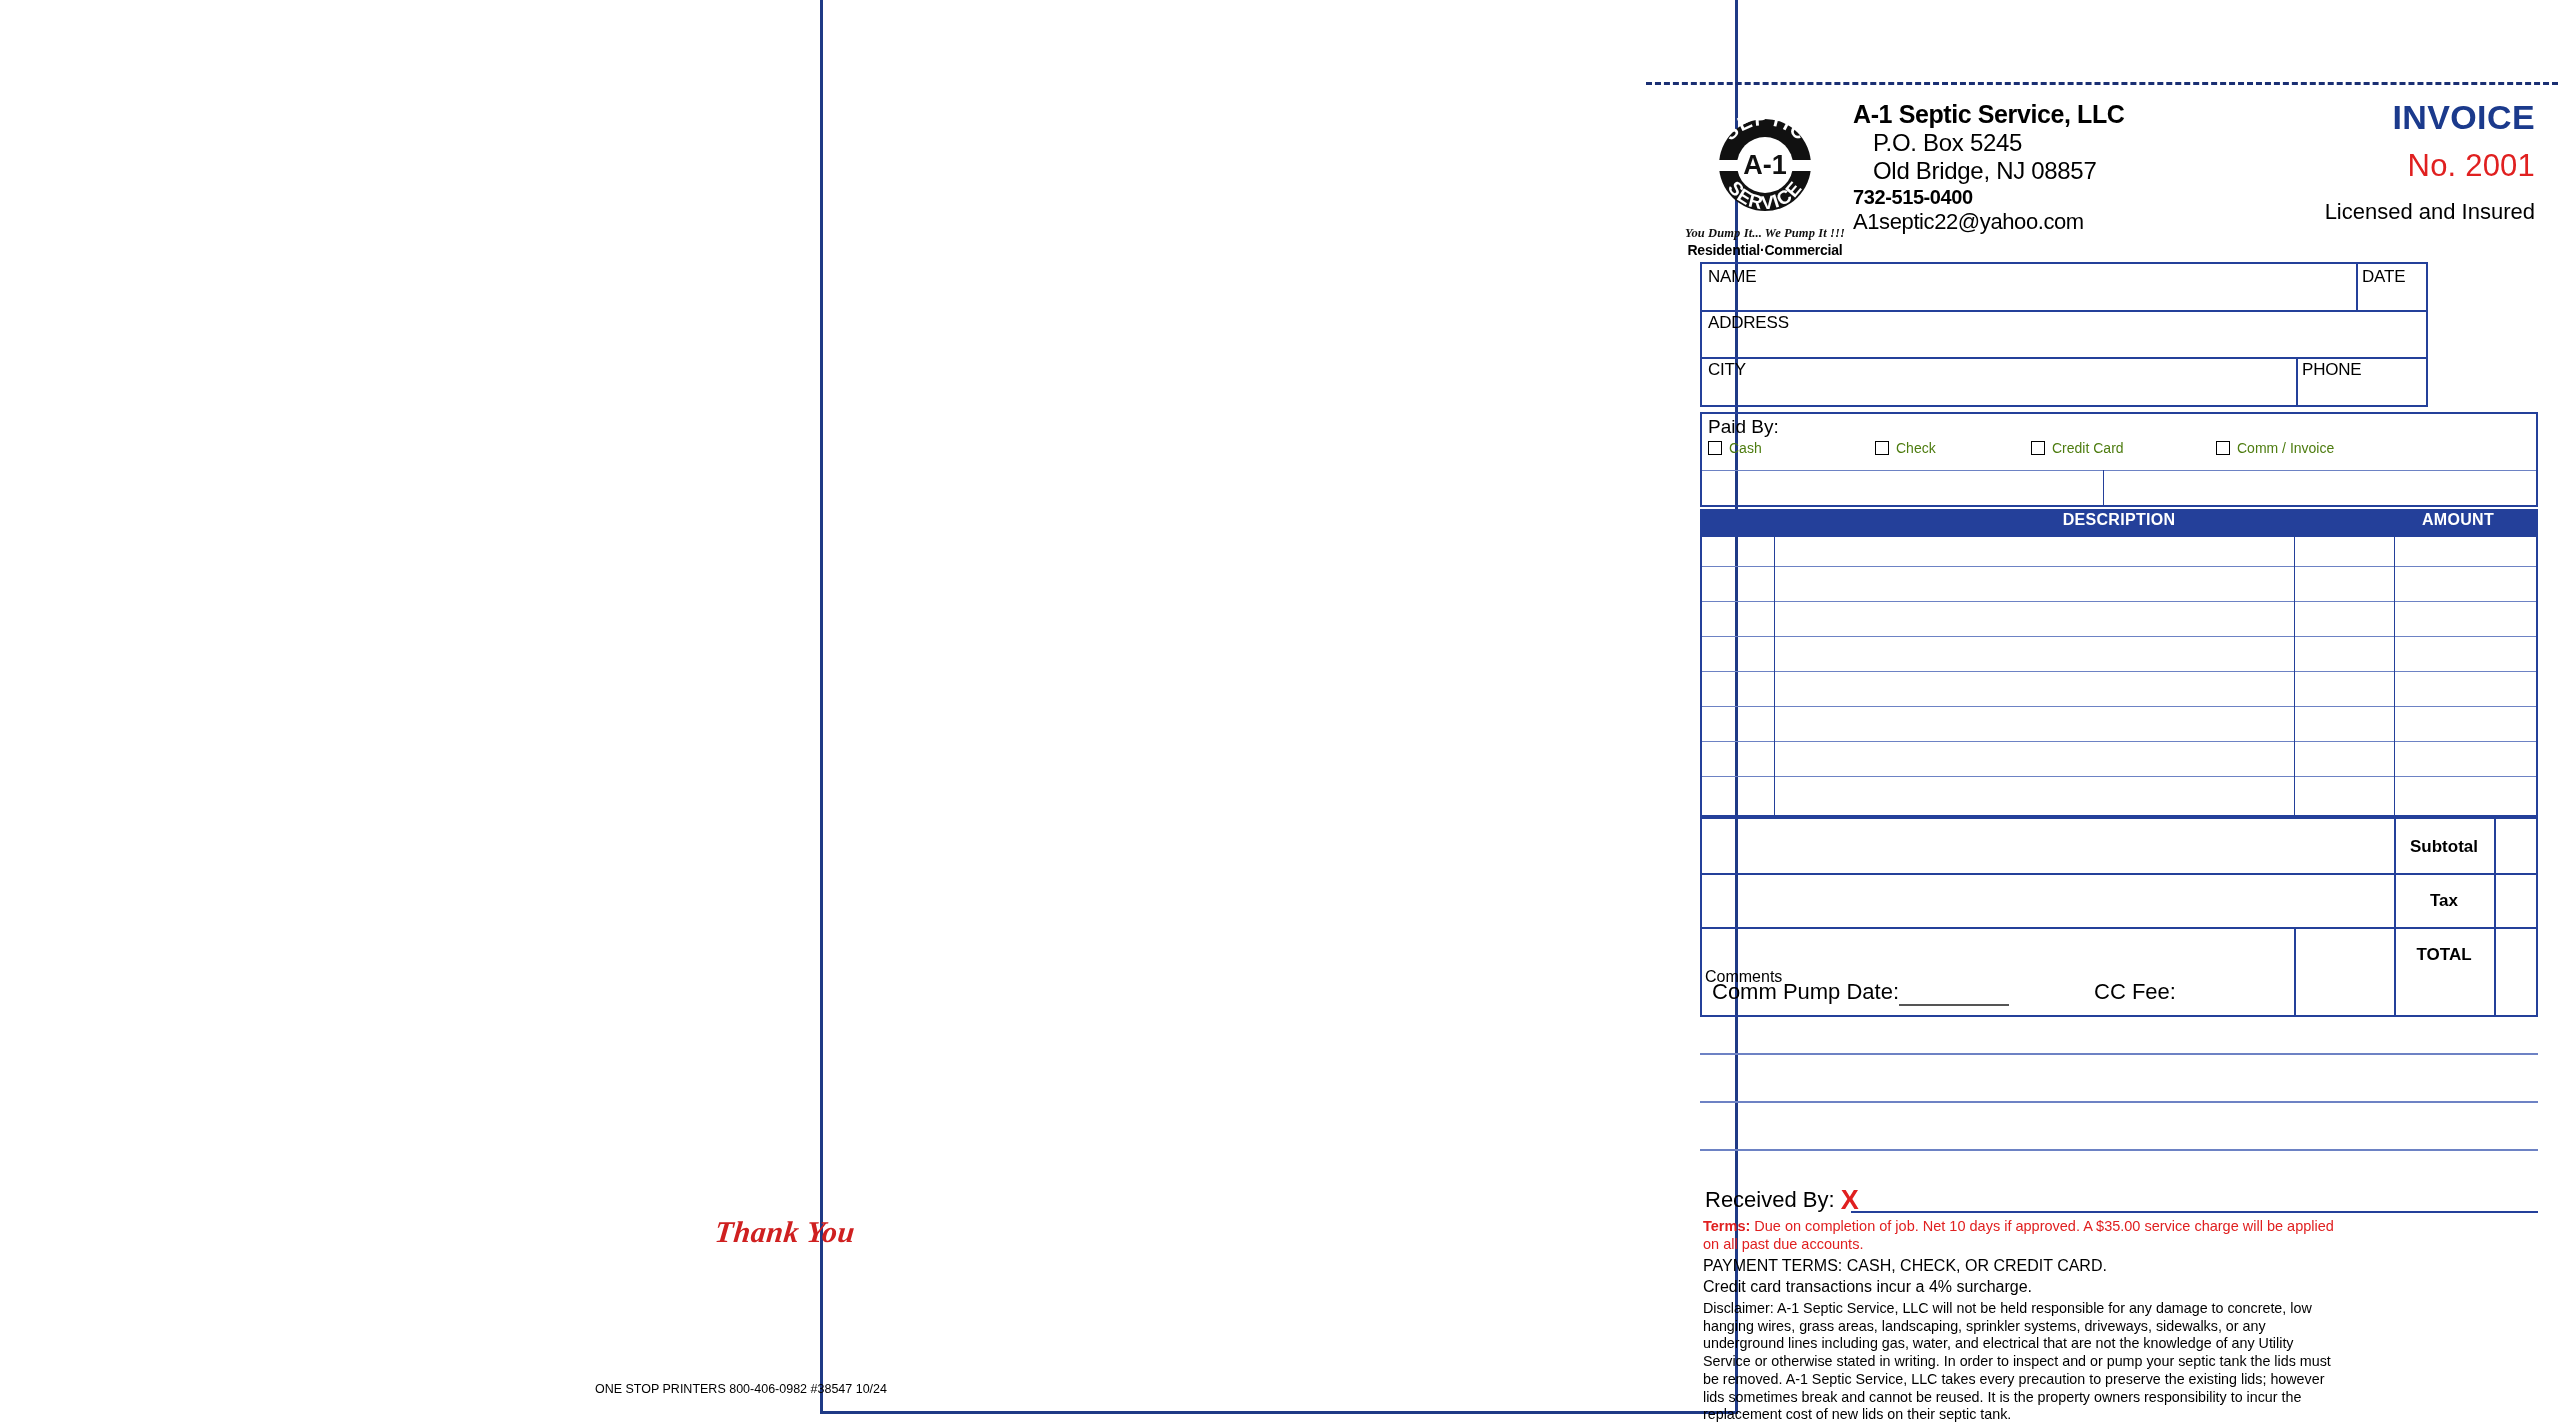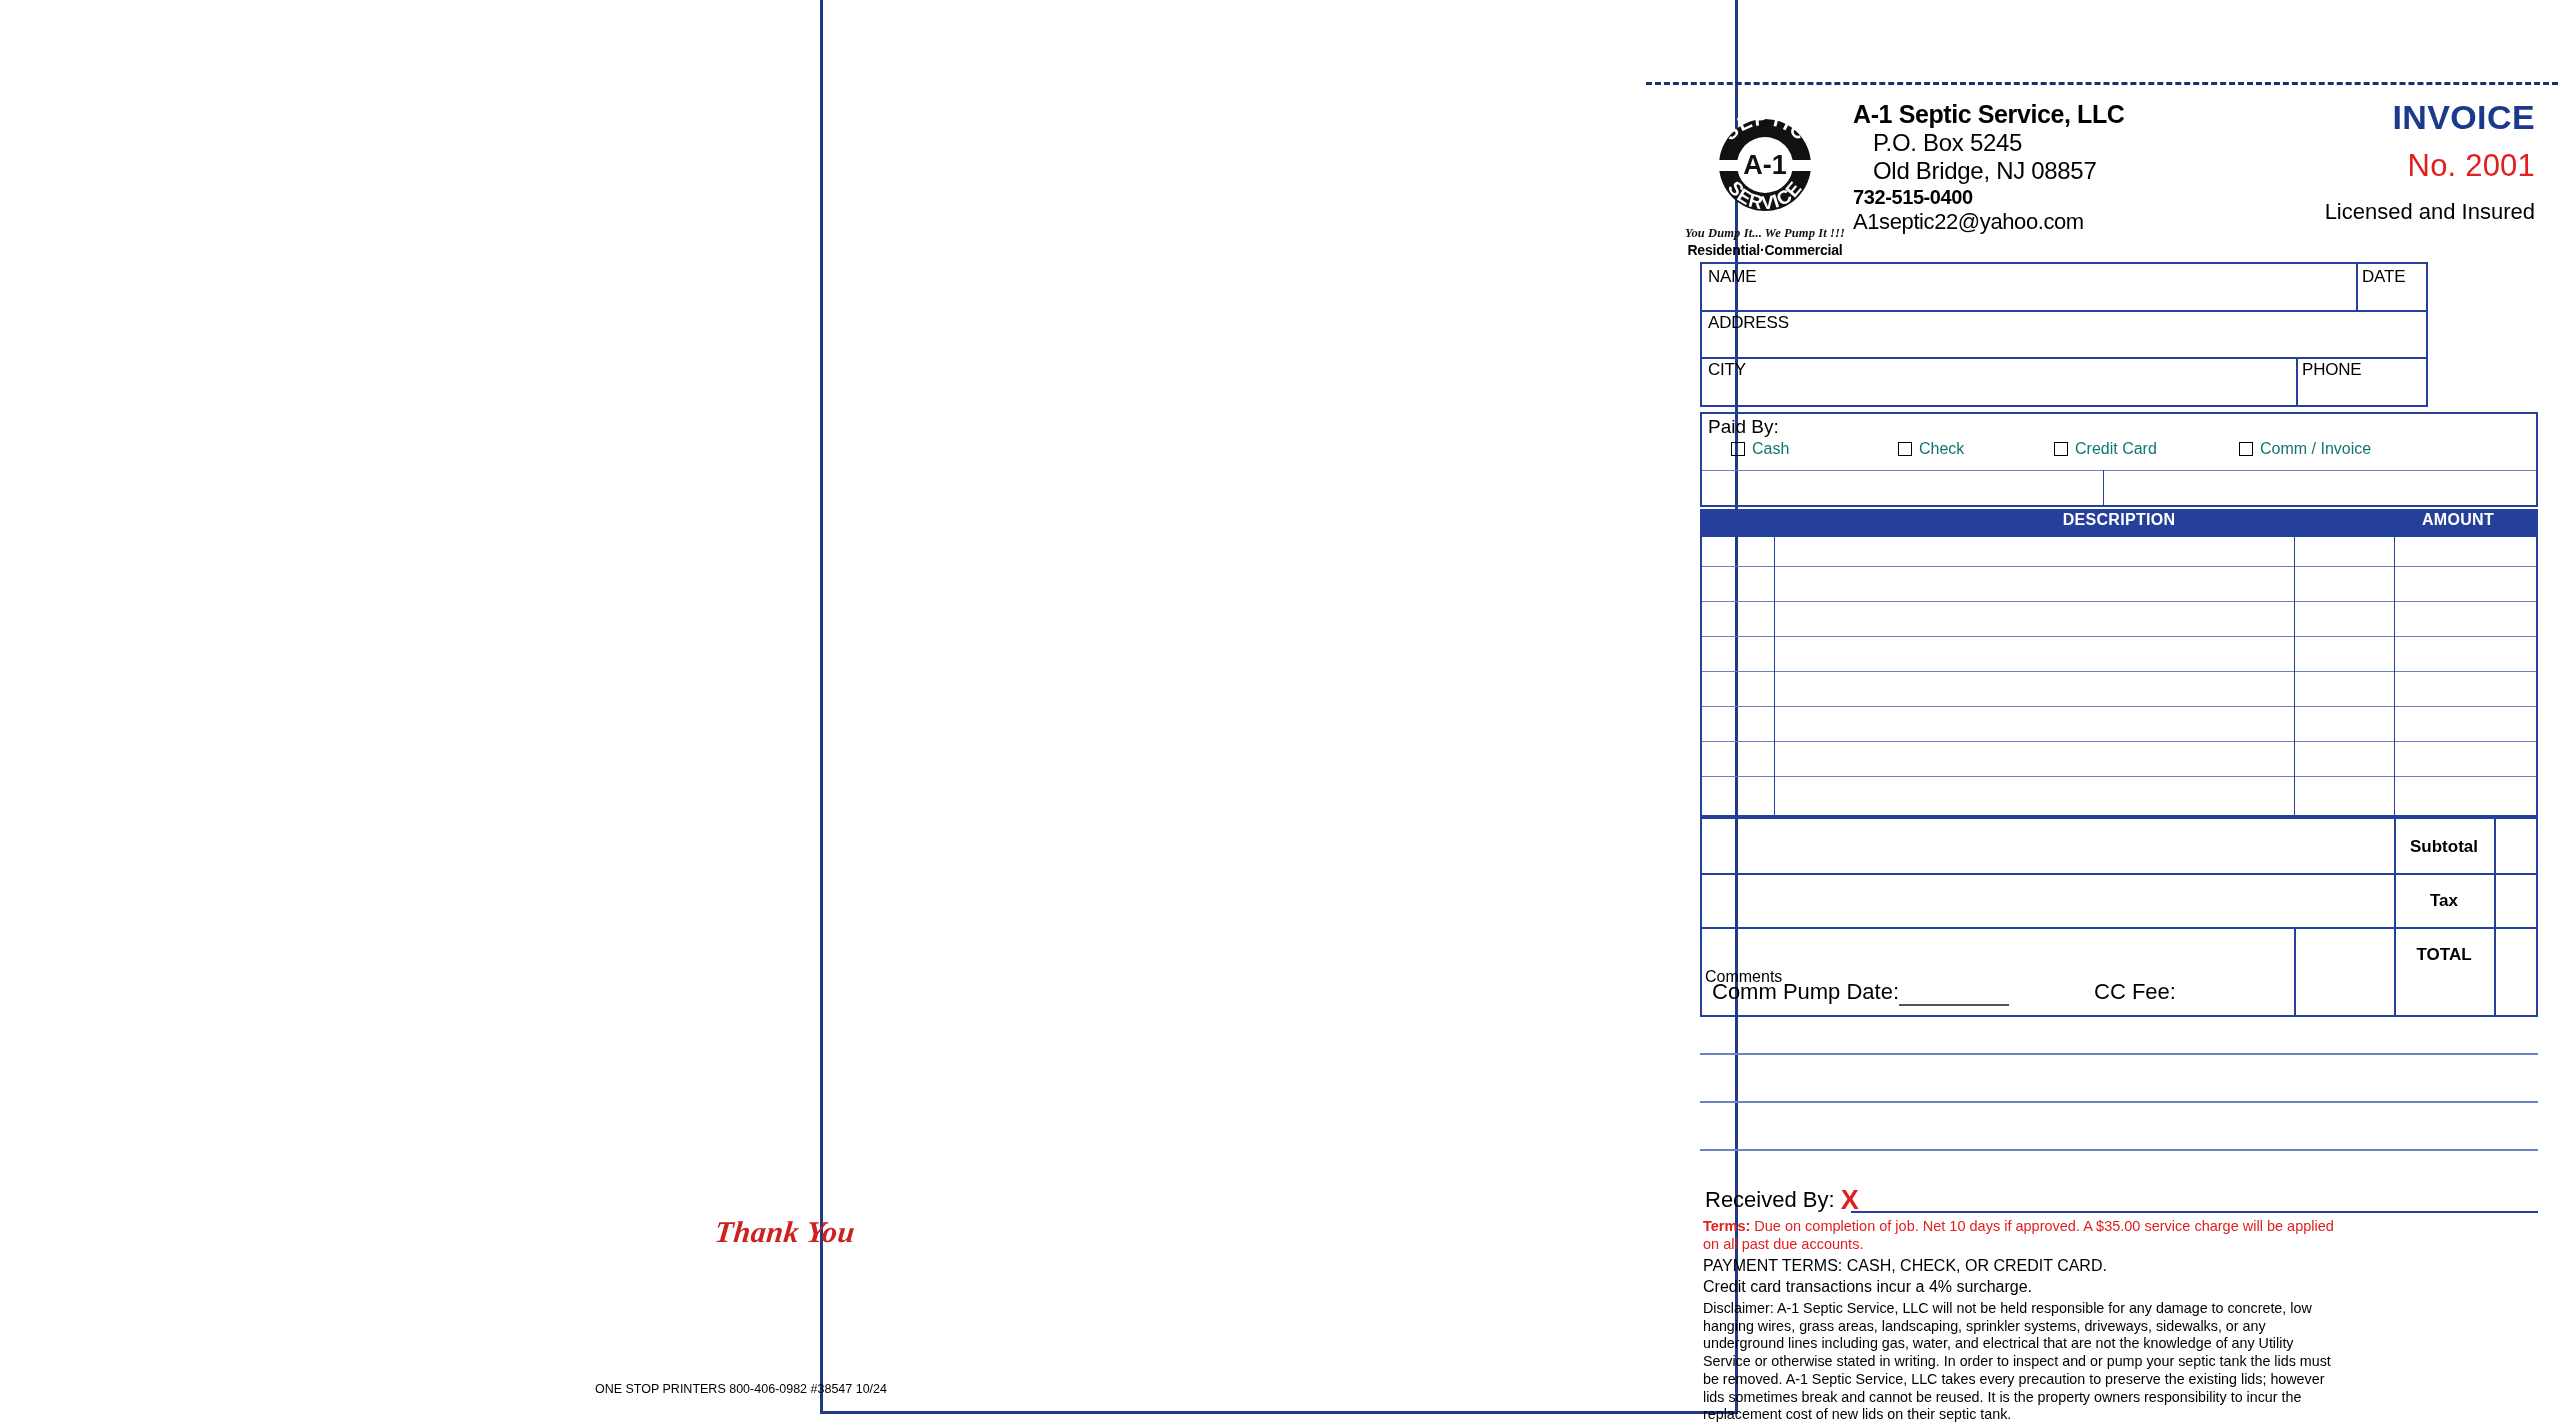--- a/index.html
+++ b/index.html
@@ -50,21 +50,21 @@
   
   .blue{border:2px solid #24409a;box-sizing:border-box;}
   .custbox{position:absolute;left:877px;top:262px;width:728px;height:145px;}
   .cell-label{font-size:17px;color:#000;position:absolute;left:6px;top:3px;letter-spacing:-.2px;}
   .hline{position:absolute;left:0;right:0;height:0;border-top:2px solid #24409a;}
   .vline{position:absolute;top:0;bottom:0;width:0;border-left:2px solid #24409a;}
 
   .paidbox{position:absolute;left:877px;top:412px;width:838px;height:95px;}
   .paid-title{position:absolute;left:6px;top:2px;font-size:19px;color:#000;}
   .paid-row{position:absolute;left:6px;top:26px;width:820px;height:26px;}
-  .pay-opt{position:absolute;font-size:16px;color:#0f766e;white-space:nowrap;margin-left:23px;}
+  .pay-opt{position:absolute;font-size:14px;color:#4d7c0f;white-space:nowrap;}
   .chk{display:inline-block;width:12px;height:12px;border:1.6px solid #000;margin-right:7px;
        vertical-align:middle;position:relative;top:-1px;}
 
   
   .table{position:absolute;left:877px;top:509px;width:838px;height:108px;}
   .thead{
     position:absolute;left:0;top:0;width:838px;height:28px;background:#24409a;color:#fff;
     font-size:16px;font-weight:bold;
   }
   .th-desc{position:absolute;left:0;right:0;text-align:center;top:2px;letter-spacing:.3px;}

